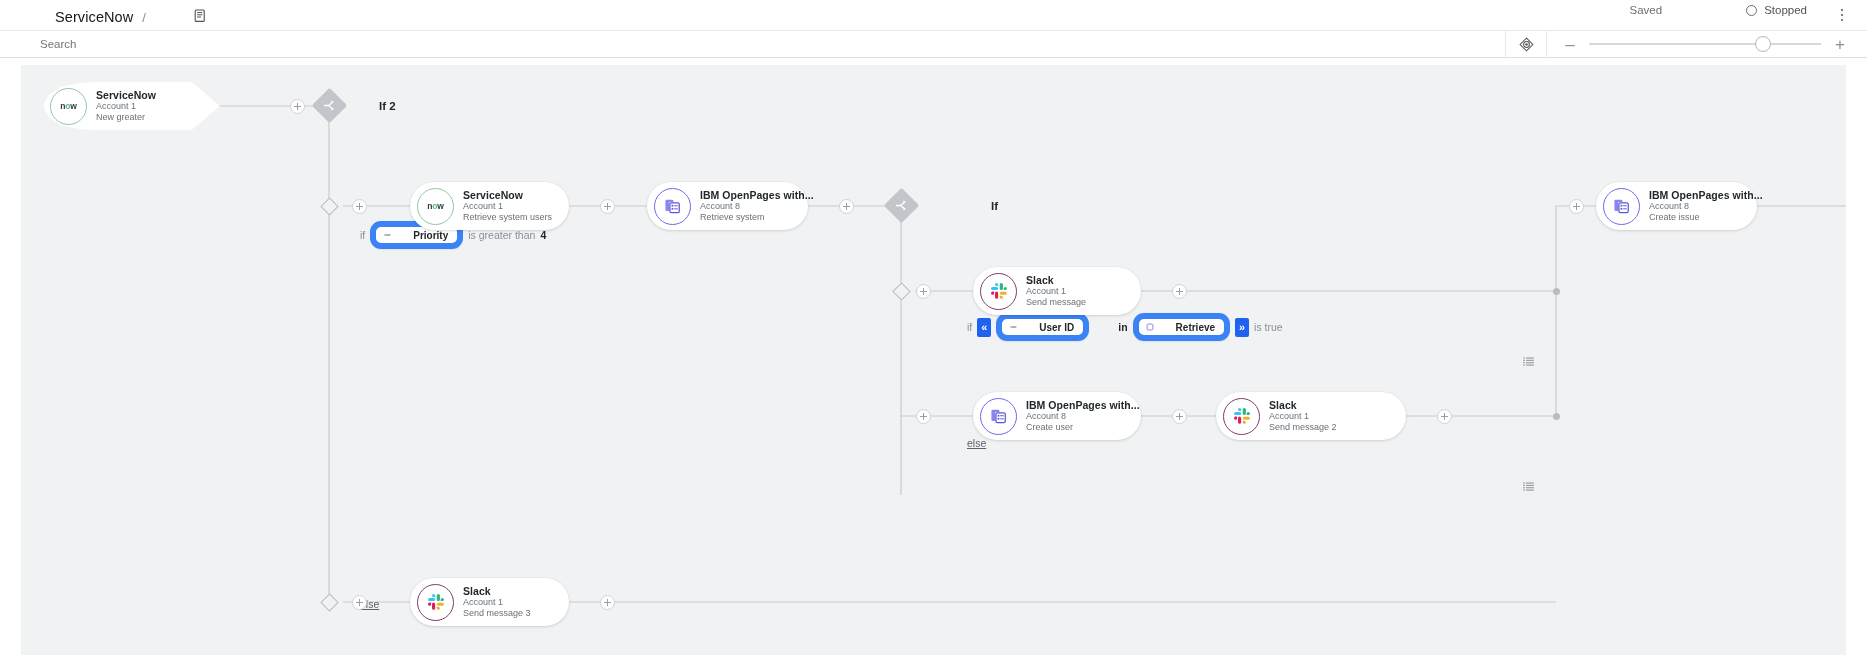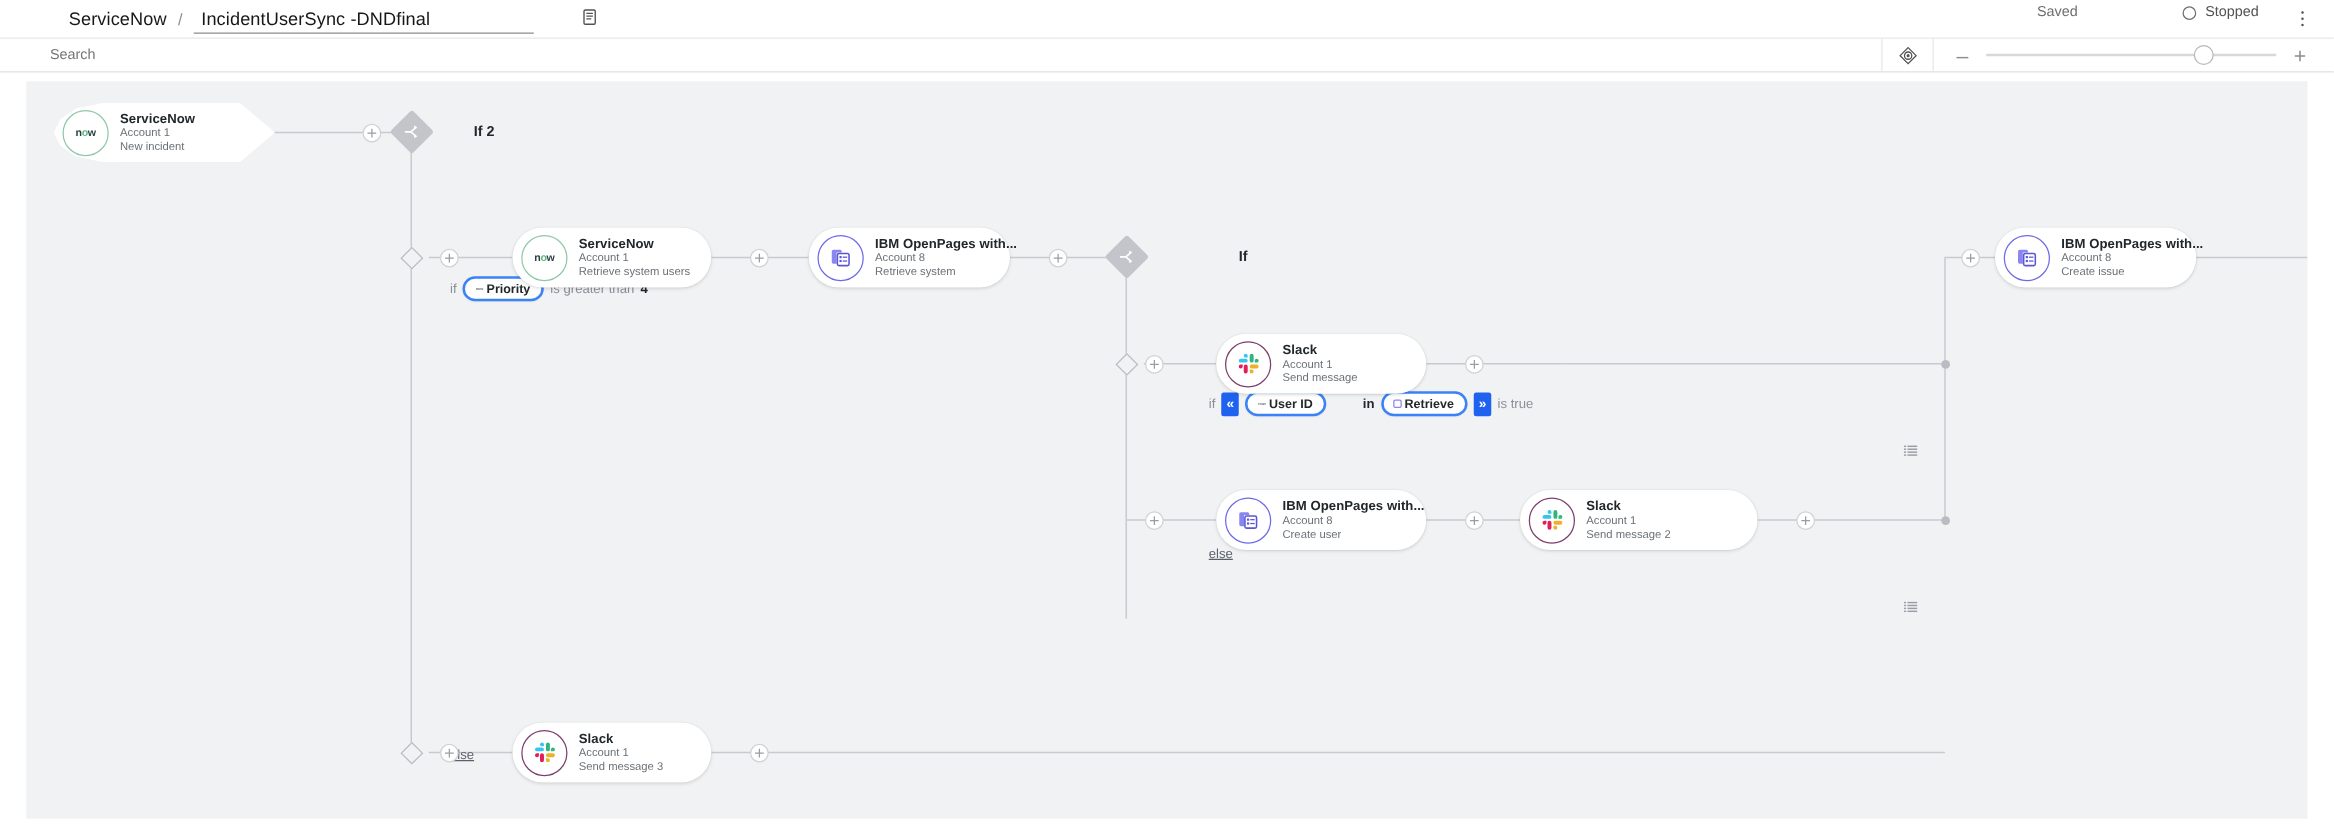--- a/index.html
+++ b/index.html
@@ -150,22 +150,22 @@
     position: absolute; font-size: 10.5px; color: #5a6168; z-index: 6; text-decoration: underline;
   }
 
   
   .cond {
     position: absolute; display: flex; align-items: center; gap: 5px; z-index: 6;
     font-size: 10.5px; color: #8a9097; white-space: nowrap;
   }
   .cond b { color: #21272a; font-weight: 700; }
   .pill {
-    display: inline-flex; align-items: center; gap: 0;
-    background: #ffffff; border: 2px solid #3b82f6; border-radius: 11px;
+    display: inline-flex; align-items: center; gap: 20px;
+    background: #ffffff; border: 6px solid #3b82f6; border-radius: 11px;
     padding: 2.5px 9px 2.5px 6px; font-size: 10px; font-weight: 700; color: #21272a;
     box-shadow: 0 .5px 1.5px rgba(0,0,0,.07);
   }
   .pill .mini { width: 11px; height: 11px; flex: 0 0 11px; display:flex; align-items:center; justify-content:center;}
   .brk {
     display: inline-flex; align-items: center; justify-content: center;
     background: #1f62ef; color: #fff; border-radius: 2px;
     width: 14px; height: 19px; font-size: 11px; font-weight: 700; line-height: 1;
   }
   .op-in { font-weight: 700; color: #21272a; font-size: 10.5px; margin-left: 24px; }
@@ -177,21 +177,20 @@
   }
   .list-glyph { position: absolute; z-index: 6; }
 </style>
 </head>
 <body>
 
 <div class="topbar">
   <div class="crumb-wrap">
     <span class="crumb-dash">ServiceNow</span>
     <span class="crumb-sep">/</span>
-    <span class="crumb-name">IncidentUserSync -DNDfinal</span>
     <span class="copy-icon">
       <svg width="16" height="16" viewBox="0 0 16 16">
         <rect x="3.2" y="2" width="9" height="11.4" rx="1" fill="none" stroke="#525252" stroke-width="1.1"></rect>
         <line x1="5.1" y1="4.6" x2="10.3" y2="4.6" stroke="#525252" stroke-width="1"></line>
         <line x1="5.1" y1="6.8" x2="10.3" y2="6.8" stroke="#525252" stroke-width="1"></line>
         <line x1="5.1" y1="9.0" x2="9.0" y2="9.0" stroke="#525252" stroke-width="1"></line>
       </svg>
     </span>
   </div>
   <div class="topbar-right">
@@ -275,21 +274,21 @@
     <div class="node trigger" style="left:22px; top:17px; width:177px;">
       <div class="trigger-shape"></div>
       <div class="ico servicenow" style="margin-left:7px;">
         <svg width="31" height="14" viewBox="0 0 62 22">
           <text x="31" y="17" font-family="'Liberation Sans',sans-serif" font-size="17" font-weight="700" fill="#293e40" text-anchor="middle" letter-spacing="-.5">n<tspan fill="#62b780">o</tspan>w</text>
         </svg>
       </div>
       <div class="ntext">
         <div class="ntitle">ServiceNow</div>
         <div class="nsub">Account 1</div>
-        <div class="nsub">New incident</div>
+        <div class="nsub">New greater</div>
       </div>
     </div>
     <div class="plus-btn" style="left:269px; top:34px;"></div>
 
     <div class="dia-branch" style="left:308px; top:28px; margin-left:-12.5px;">
       <svg width="13" height="13" viewBox="0 0 14 14">
         <path d="M1 7 H6 M6 7 L11 3 M6 7 L11 11" stroke="#ffffff" stroke-width="1.4" fill="none"></path>
         <path d="M9 1.6 L11.6 3 L9 4.4 Z M9 9.6 L11.6 11 L9 12.4 Z" fill="#ffffff"></path>
       </svg>
     </div>

